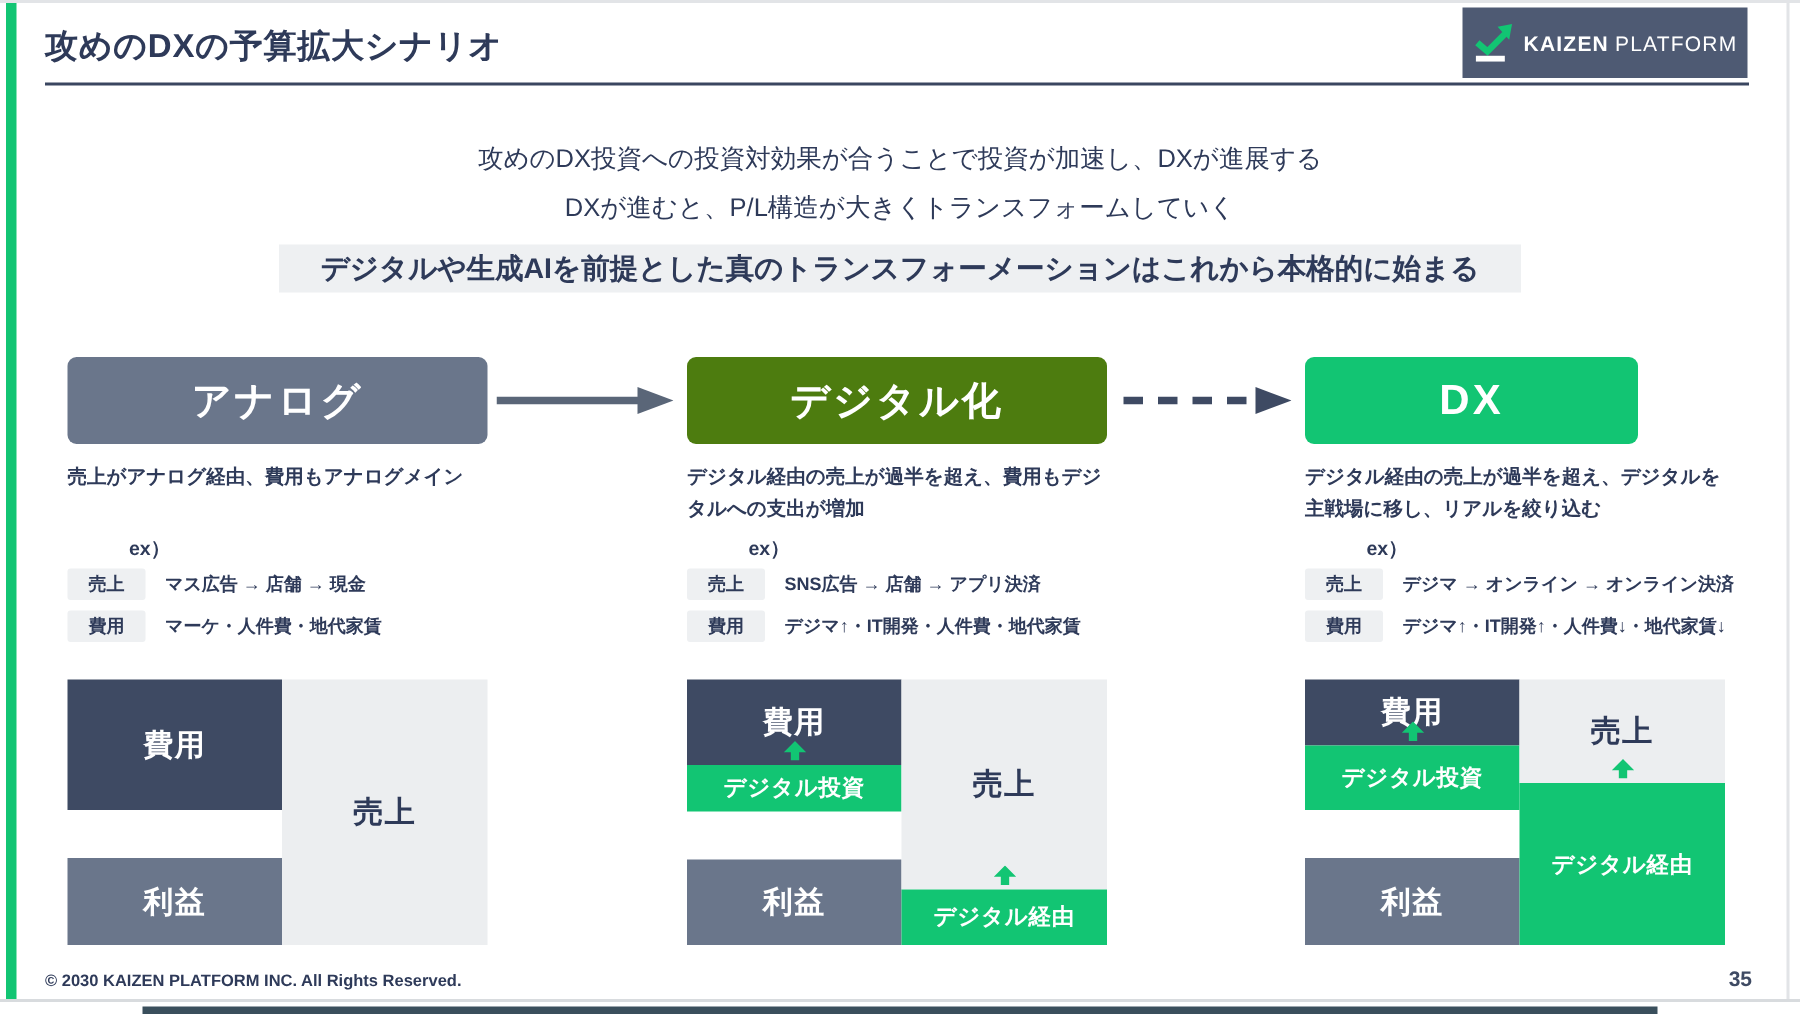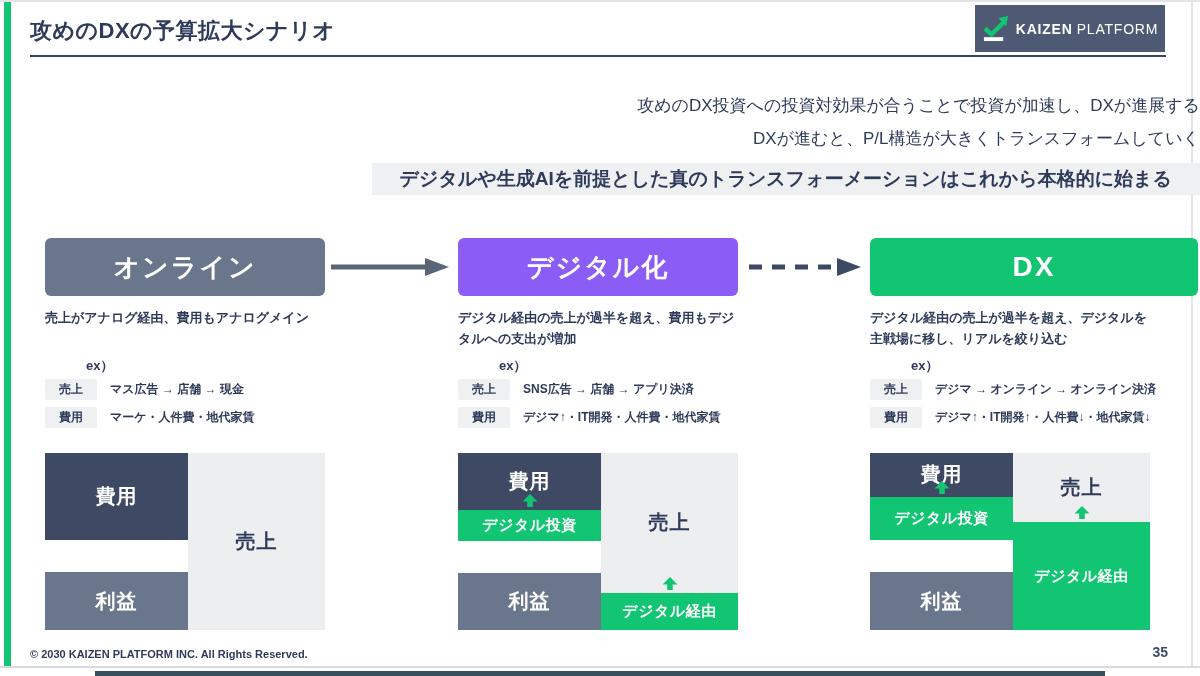--- a/index.html
+++ b/index.html
@@ -15,29 +15,29 @@
 
   .page-title { position:absolute; left:30px; top:16px; font-size:22px; font-weight:bold; color:#2e3a59; letter-spacing:0.5px; }
   .title-rule { position:absolute; left:30px; top:55px; width:1136px; height:2px; background:#3a4660; }
 
   .logo { position:absolute; left:975px; top:5px; width:190px; height:47px; background:#4e5a73;
           display:flex; align-items:center; justify-content:center; gap:7px; }
   .logo-text { color:#fff; font-size:14px; letter-spacing:0.8px; white-space:nowrap; }
   .logo-text .b1 { font-weight:bold; }
   .logo-text .b2 { font-weight:500; margin-left:4px; }
 
-  .intro { position:absolute; left:0; top:96px; width:1200px; text-align:right; color:#2e3a59; }
+  .intro { position:absolute; left:0; top:96px; width:1200px; text-align:center; color:#2e3a59; }
   .intro-line { font-size:17px; font-weight:500; margin-bottom:13px; line-height:1.2; }
   .intro-line-strong { display:inline-block; font-size:19px; font-weight:bold; background:#eef0f2; padding:3px 28px; }
 
   .stage-box { position:absolute; top:238px; height:58px; border-radius:6px; display:flex;
                align-items:center; justify-content:center; color:#fff; font-weight:bold; font-size:26px; letter-spacing:2px; }
   .stage-analog { left:45px; width:280px; background:#6a768b; }
-  .stage-digitalization { left:458px; width:280px; background:#8b5cf6; }
-  .stage-dx { left:870px; width:328px; background:#12c573; font-size:28px; }
+  .stage-digitalization { left:458px; width:280px; background:#4d7c0f; }
+  .stage-dx { left:870px; width:222px; background:#12c573; font-size:28px; }
 
   .flow-arrow { position:absolute; top:256px; }
   .flow-arrow-1 { left:331px; }
   .flow-arrow-2 { left:747px; }
 
   .col-desc { position:absolute; top:308px; width:286px; font-size:13px; font-weight:600; color:#2e3a59; line-height:1.6; }
   .desc-1 { left:45px; } .desc-2 { left:458px; } .desc-3 { left:870px; }
 
   .ex-label { position:absolute; top:357px; font-size:13px; font-weight:bold; color:#2e3a59;margin-left:41px; }
   .ex-1 { left:45px; } .ex-2 { left:458px; } .ex-3 { left:870px; }
@@ -87,21 +87,21 @@
     </span>
     <span class="logo-text"><span class="b1">KAIZEN</span><span class="b2">PLATFORM</span></span>
   </div>
 
   <div class="intro">
     <div class="intro-line">攻めのDX投資への投資対効果が合うことで投資が加速し、DXが進展する</div>
     <div class="intro-line">DXが進むと、P/L構造が大きくトランスフォームしていく</div>
     <div class="intro-line-strong">デジタルや生成AIを前提とした真のトランスフォーメーションはこれから本格的に始まる</div>
   </div>
 
-  <div class="stage-box stage-analog">オンライン</div>
+  <div class="stage-box stage-analog">アナログ</div>
   <div class="stage-box stage-digitalization">デジタル化</div>
   <div class="stage-box stage-dx">DX</div>
 
   <span class="flow-arrow flow-arrow-1">
     <svg width="118" height="22" viewBox="0 0 118 22">
       <line x1="0" y1="11" x2="96" y2="11" stroke="#5a6678" stroke-width="5"></line>
       <polygon points="94,2 118,11 94,20" fill="#5a6678"></polygon>
     </svg>
   </span>
   <span class="flow-arrow flow-arrow-2">

